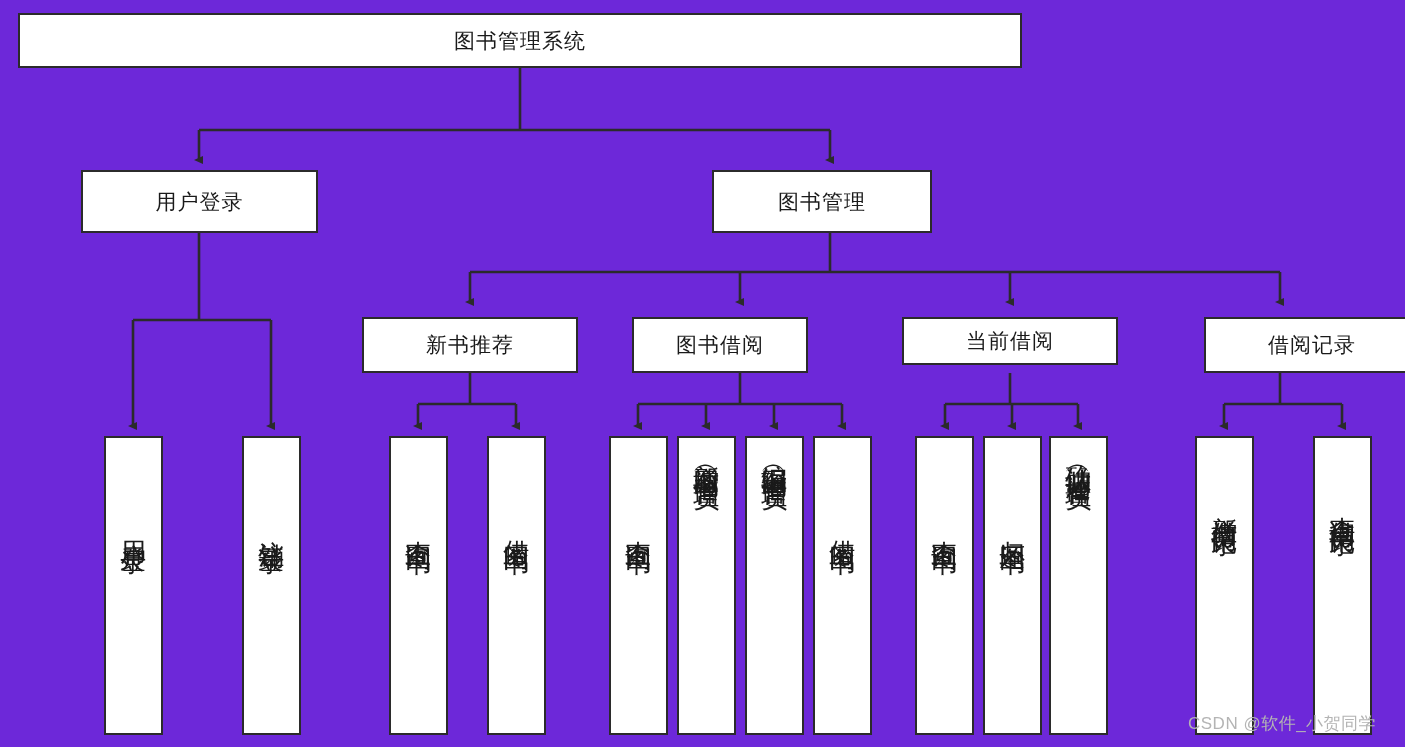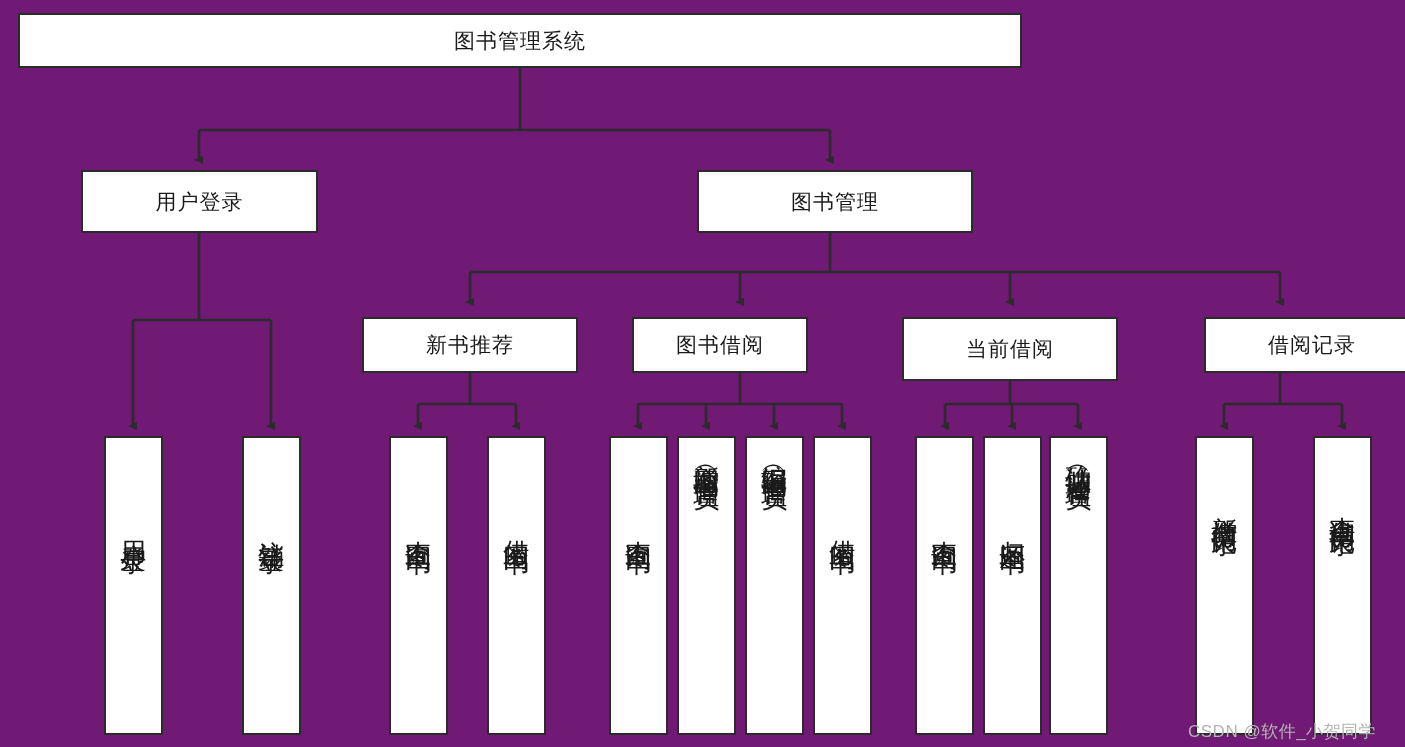--- a/index.html
+++ b/index.html
@@ -7,21 +7,21 @@
     padding: 0;
     background: #ffffff;
   }
   body {
     font-family: "Liberation Sans", "DejaVu Sans", sans-serif;
   }
   #canvas {
     position: relative;
     width: 1405px;
     height: 747px;
-    background: #701a75;
+    background: #6d28d9;
     overflow: hidden;
   }
   #edges {
     position: absolute;
     left: 0;
     top: 0;
     width: 1405px;
     height: 747px;
   }
   .node {
@@ -58,21 +58,20 @@
     padding-top: 76px;
   }
   .watermark {
     position: absolute;
     left: 1188px;
     top: 712px;
     font-size: 17px;
     color: #b4b4b4;
     white-space: nowrap;
     letter-spacing: 0.5px;
-    margin-top: 8px;
   }
 </style>
 </head>
 <body>
 
 <div id="canvas">
 
   <svg id="edges" viewBox="0 0 1405 747" xmlns="http://www.w3.org/2000/svg">
     <defs>
       <marker id="arrow" markerWidth="10" markerHeight="10" refX="5" refY="5" orient="auto" markerUnits="userSpaceOnUse">
@@ -124,31 +123,31 @@
     </g>
   </svg>
 
   <div class="node horiz" style="left:18px; top:13px; width:1004px; height:55px;">
     <span>图书管理系统</span>
   </div>
 
   <div class="node horiz" style="left:81px; top:170px; width:237px; height:63px;">
     <span>用户登录</span>
   </div>
-  <div class="node horiz" style="left:697px; top:170px; width:276px; height:63px;">
+  <div class="node horiz" style="left:712px; top:170px; width:220px; height:63px;">
     <span>图书管理</span>
   </div>
 
   <div class="node horiz" style="left:362px; top:317px; width:216px; height:56px;justify-content:center;">
     <span>新书推荐</span>
   </div>
   <div class="node horiz" style="left:632px; top:317px; width:176px; height:56px;">
     <span>图书借阅</span>
   </div>
-  <div class="node horiz" style="left:902px; top:317px; width:216px; height:64px;">
+  <div class="node horiz" style="left:902px; top:317px; width:216px; height:48px;">
     <span>当前借阅</span>
   </div>
   <div class="node horiz" style="left:1204px; top:317px; width:216px; height:56px;">
     <span>借阅记录</span>
   </div>
 
   <div class="node vert low" style="left:104px; top:436px; width:59px; height:299px;">
     <span class="vlabel">用户登录</span>
   </div>
   <div class="node vert low" style="left:242px; top:436px; width:59px; height:299px;">

